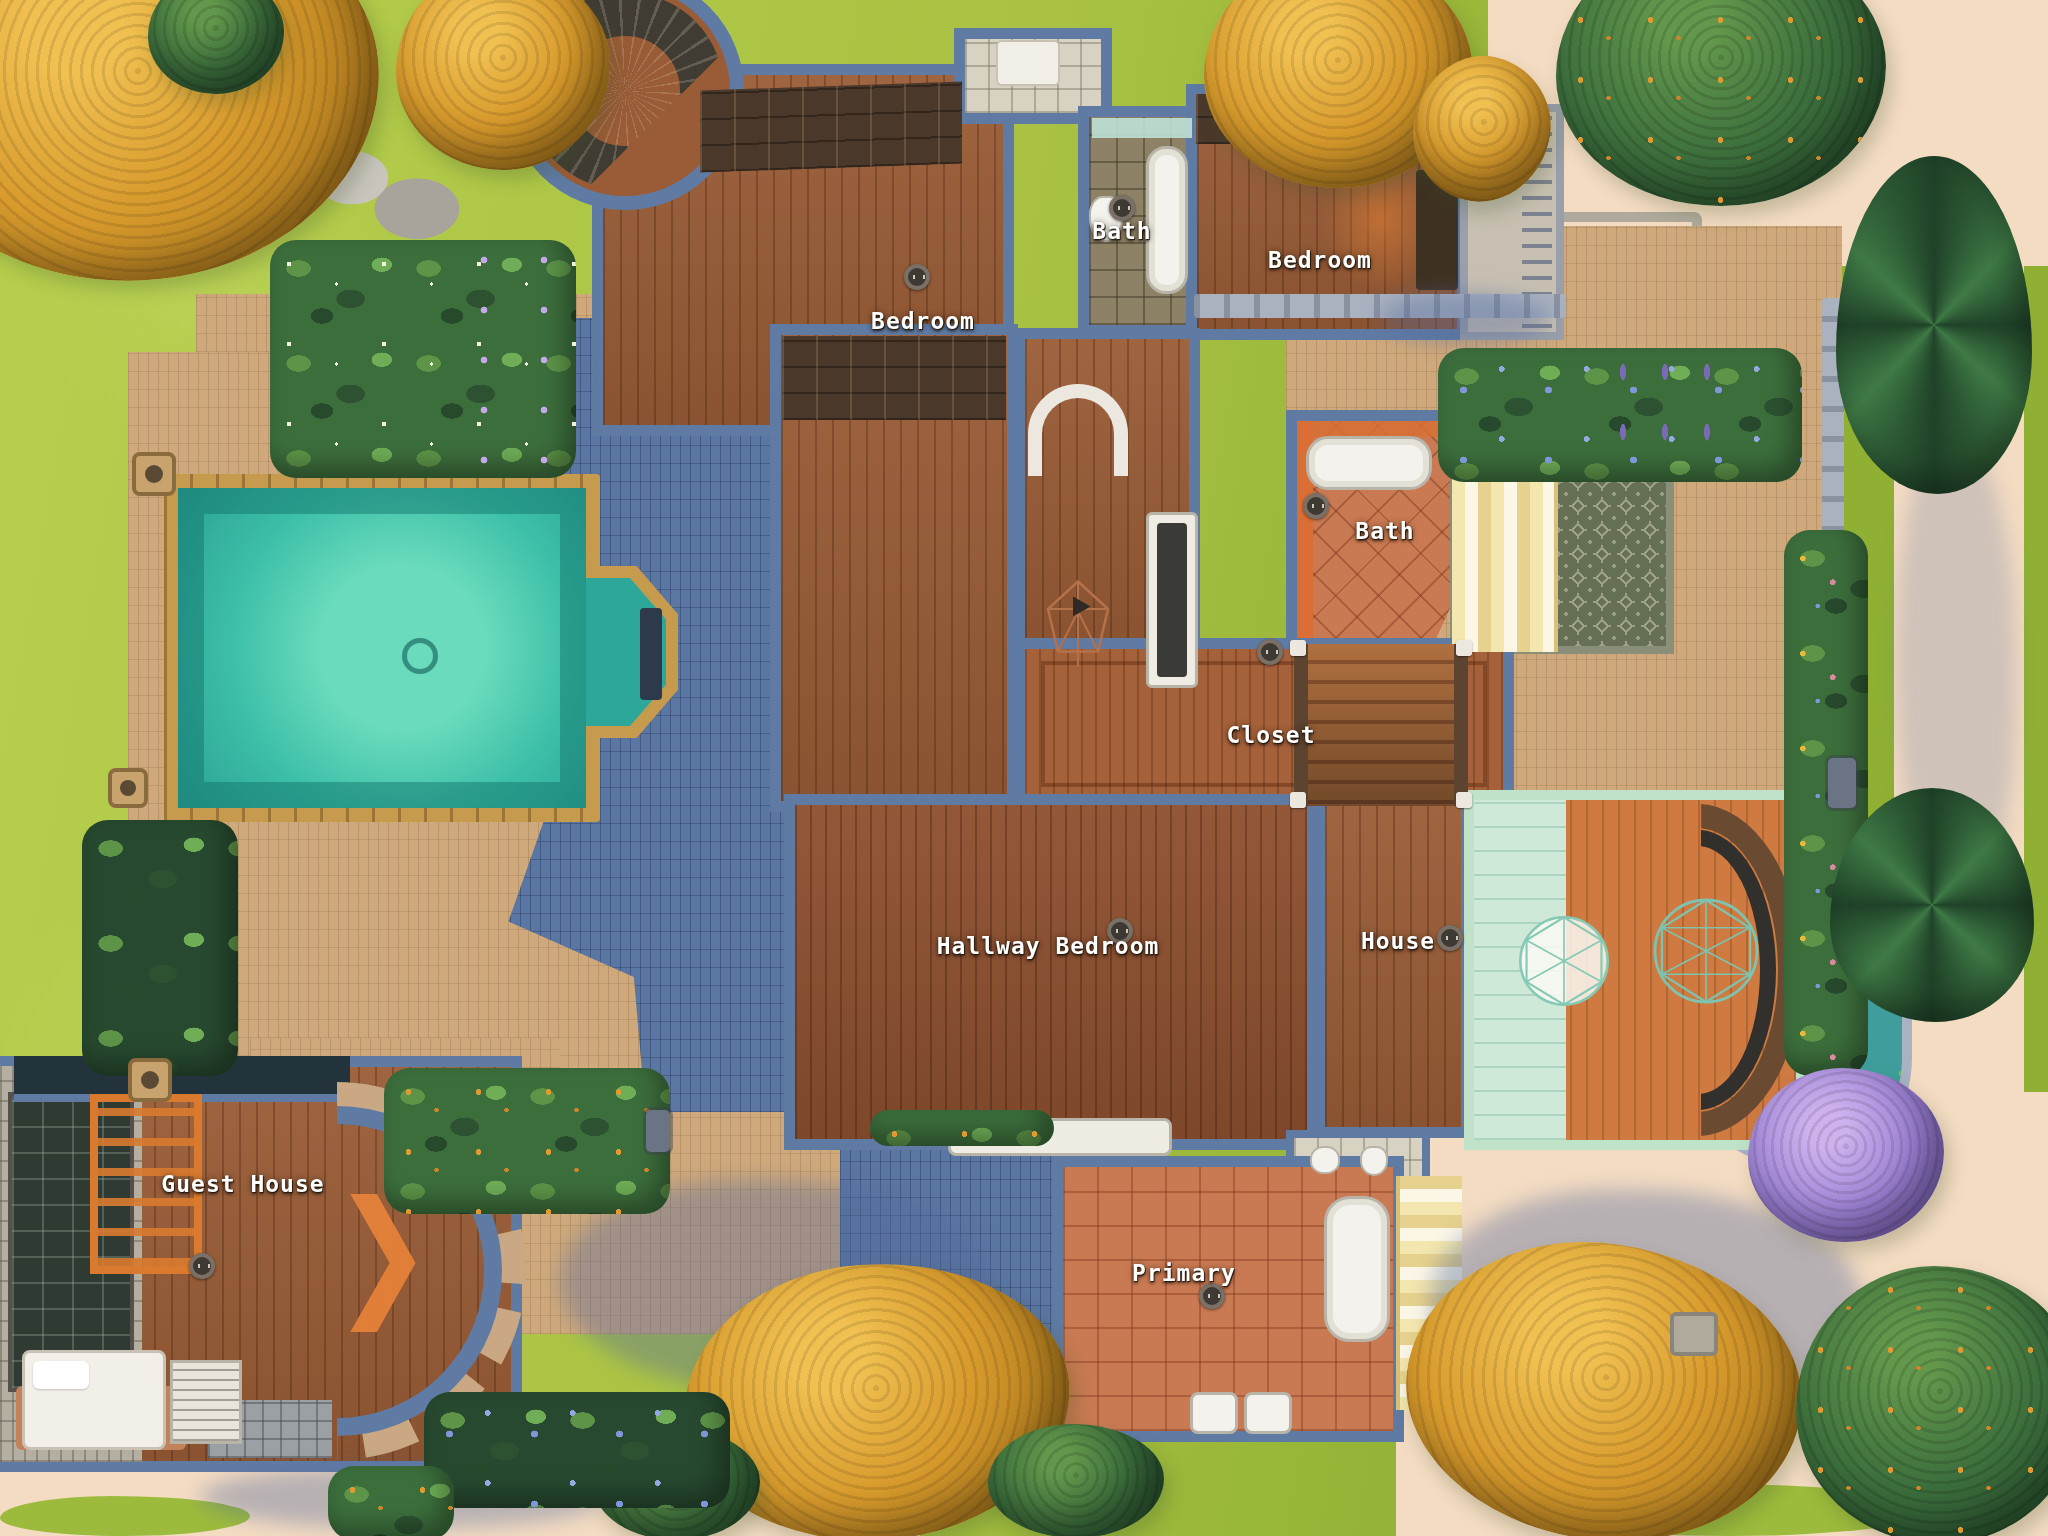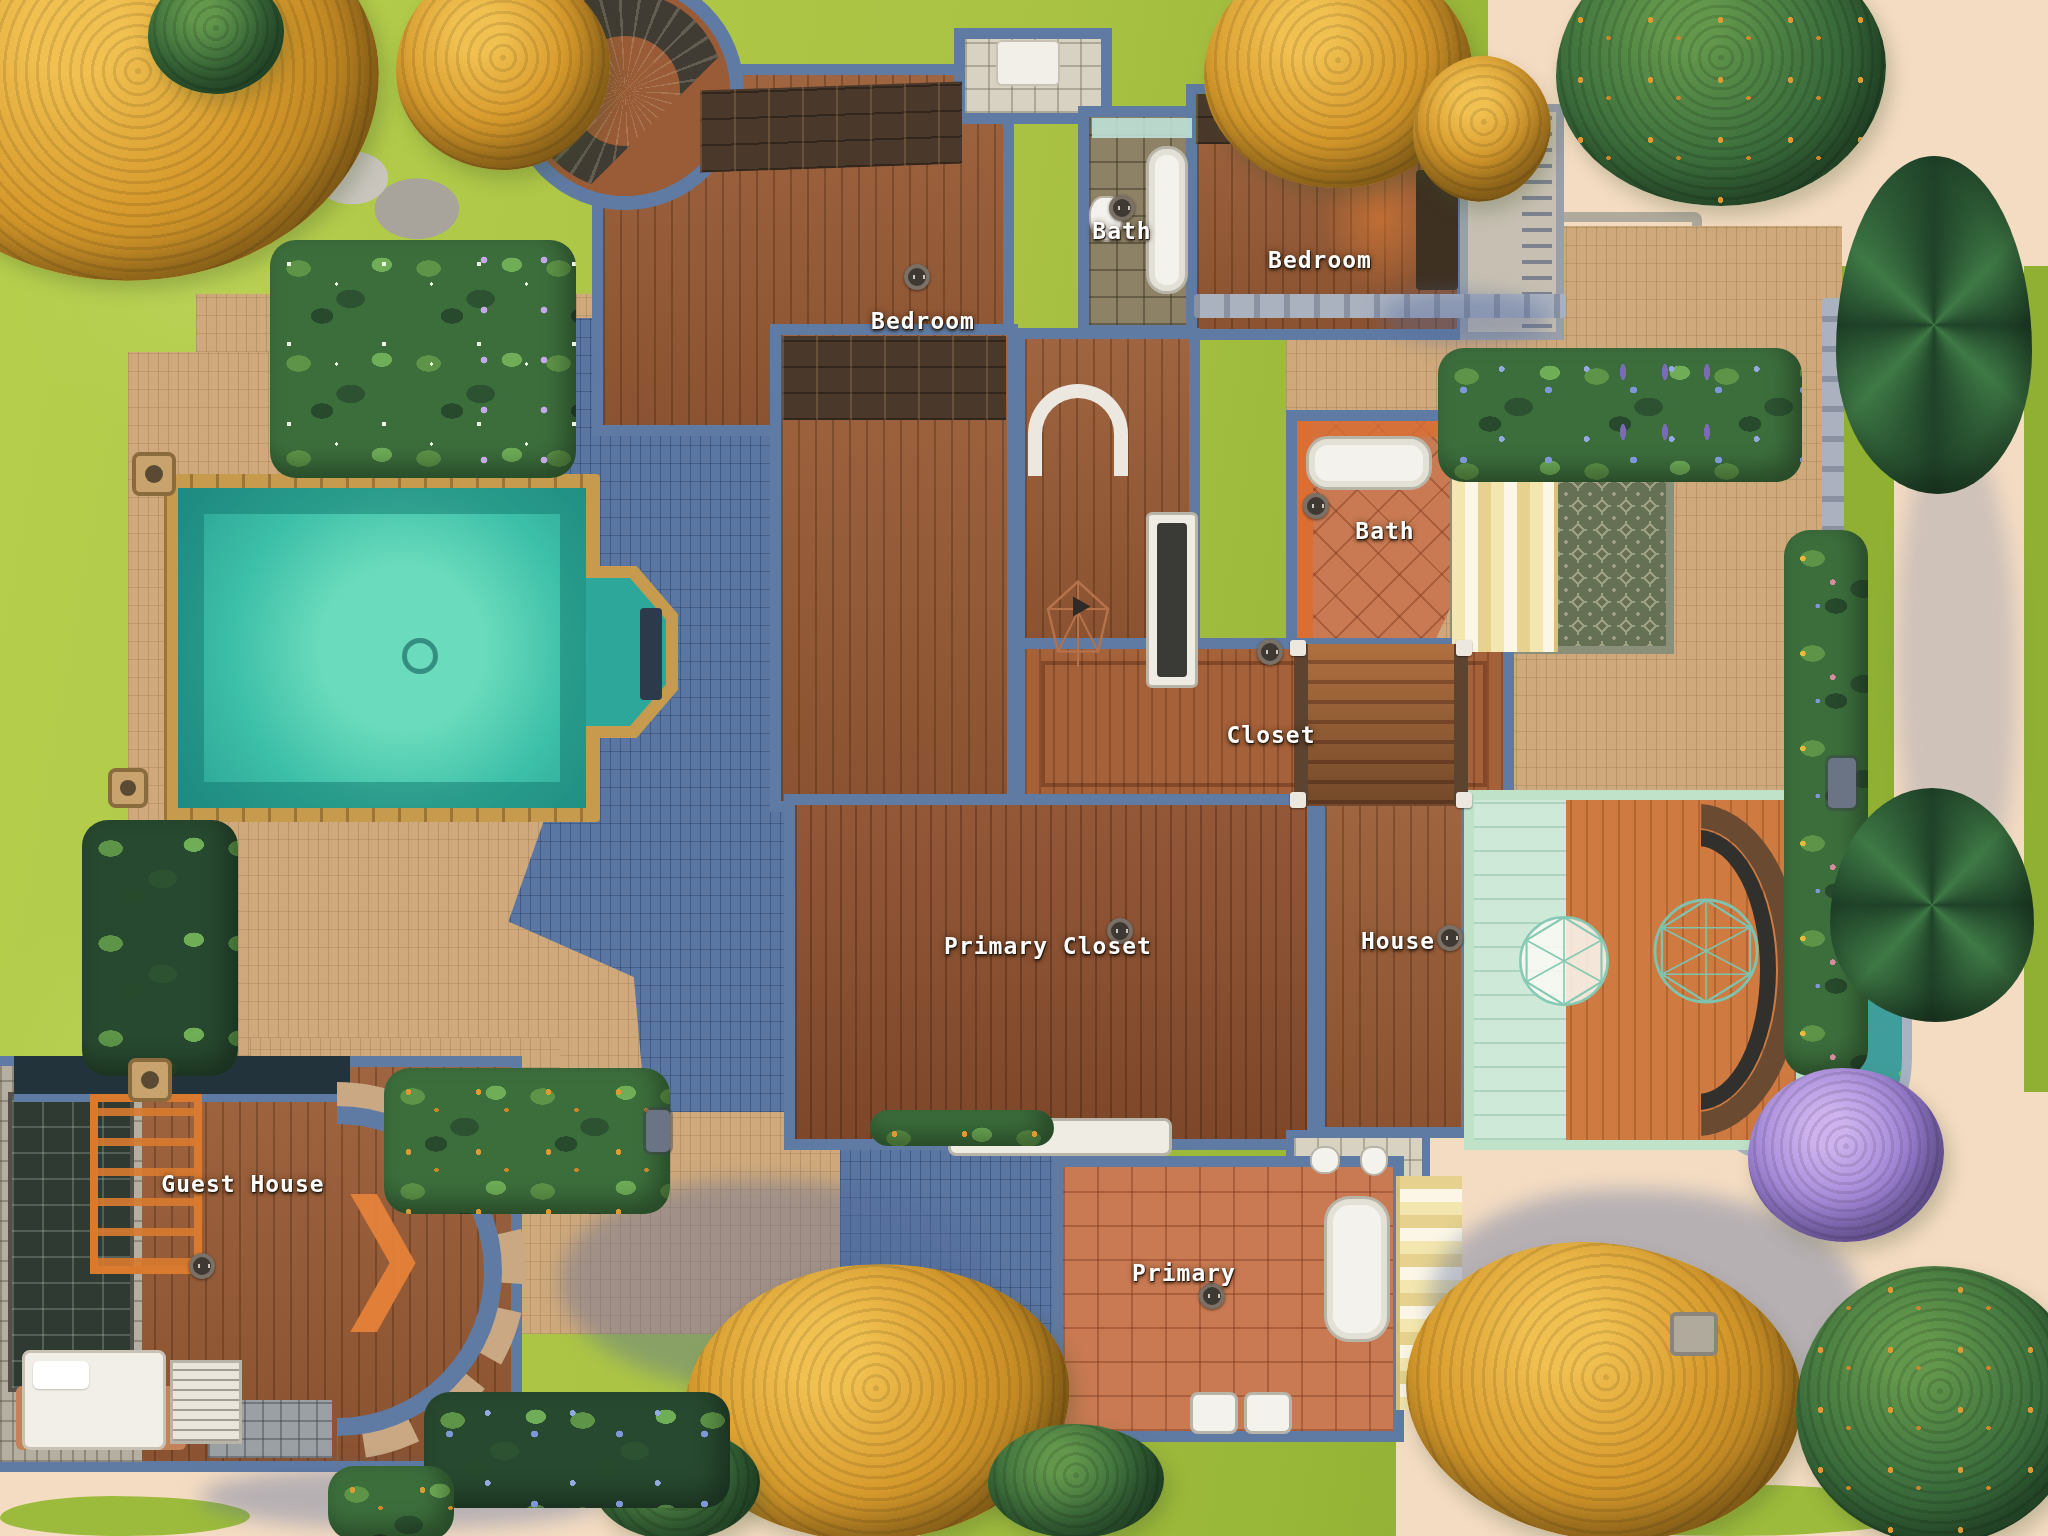--- a/index.html
+++ b/index.html
@@ -337,18 +337,18 @@
   <div class="abs drain" style="left:1107px;top:918px;"></div>
   <div class="abs drain" style="left:1437px;top:925px;"></div>
   <div class="abs drain" style="left:1199px;top:1283px;"></div>
   <div class="abs drain" style="left:189px;top:1253px;"></div>
 
   <div class="label" style="left:1122px;top:231px;">Bath</div>
   <div class="label" style="left:1320px;top:260px;">Bedroom</div>
   <div class="label" style="left:923px;top:321px;">Bedroom</div>
   <div class="label" style="left:1385px;top:531px;">Bath</div>
   <div class="label" style="left:1271px;top:735px;">Closet</div>
-  <div class="label" style="left:1048px;top:946px;">Primary Closet</div>
+  <div class="label" style="left:1048px;top:946px;">Hallway Bedroom</div>
   <div class="label" style="left:1398px;top:941px;">House</div>
   <div class="label" style="left:1184px;top:1273px;">Primary</div>
   <div class="label" style="left:243px;top:1184px;">Guest House</div>
 
 </div>
 
 </body></html>

